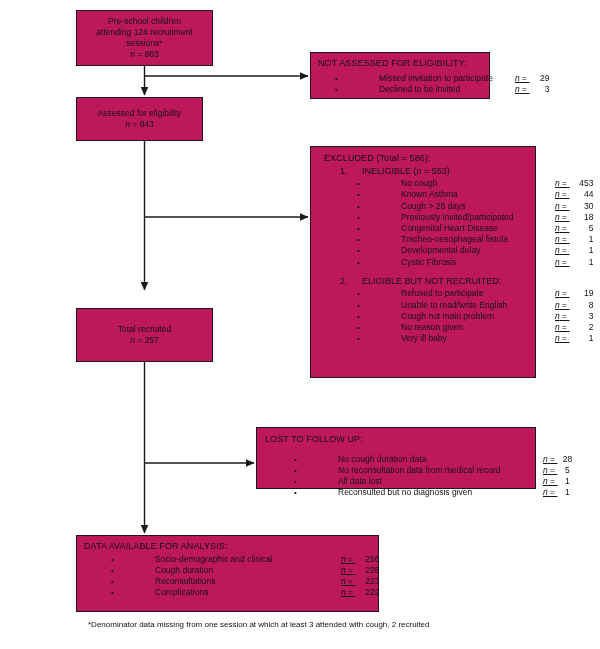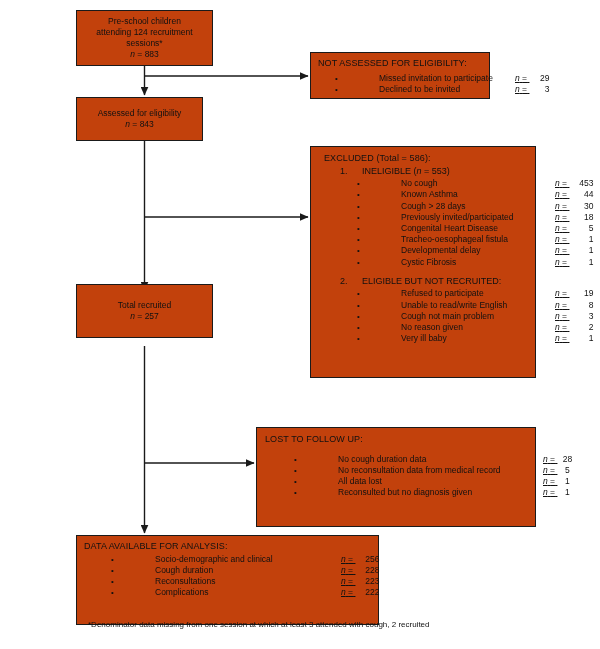--- a/index.html
+++ b/index.html
@@ -16,21 +16,21 @@
     overflow: hidden;
   }
   #flow {
     position: absolute;
     left: 0; top: 0;
     width: 600px; height: 649px;
   }
   .box {
     position: absolute;
     border: 1.2px solid #1a1a1a;
-    background: #c2410c;
+    background: #be185d;
     box-sizing: border-box;
     font-size: 8.5px;
     line-height: 1.28;
     color: #111;
   }
   .box.center {
     display: flex;
     flex-direction: column;
     align-items: center;
     justify-content: center;
@@ -77,25 +77,25 @@
   .it { font-style: italic; }
   .footnote {
     position: absolute;
     font-size: 8px;
     color: #111;
     white-space: nowrap;
   }
   
   #box-enrolled   { left: 76px;  top: 10px;  width: 137px; height: 56px; }
   #box-assessed   { left: 76px;  top: 97px;  width: 127px; height: 44px; }
-  #box-recruited  { left: 76px;  top: 284px; width: 137px; height: 54px; }
+  #box-recruited  { left: 76px;  top: 308px; width: 137px; height: 54px; }
   #box-notassess  { left: 310px; top: 52px;  width: 180px; height: 47px; padding: 5px 6px 4px 7px; }
   #box-excluded   { left: 310px; top: 146px; width: 226px; height: 232px; padding: 6px 6px 4px 13px; }
-  #box-lost       { left: 256px; top: 427px; width: 280px; height: 100px; padding: 6px 6px 4px 8px; }
-  #box-analysis   { left: 76px;  top: 535px; width: 303px; height: 90px; padding: 5px 20px 4px 7px; }
+  #box-lost       { left: 256px; top: 427px; width: 280px; height: 62px; padding: 6px 6px 4px 8px; }
+  #box-analysis   { left: 76px;  top: 535px; width: 303px; height: 77px; padding: 5px 20px 4px 7px; }
   #footnote-text  { left: 88px;  top: 620px; }
 
   
   #box-notassess ul.items { margin-top: 3px; margin-left: 14px; }
   #box-notassess .lbl { width: 136px; }
   #box-notassess .numpad { width: 20px; }
 
   #box-excluded .sec1 { margin-top: 1px; margin-left: 16px; }
   #box-excluded ul.items { margin-left: 14px; margin-top: 1px; }
   #box-excluded .lbl { width: 154px; }

